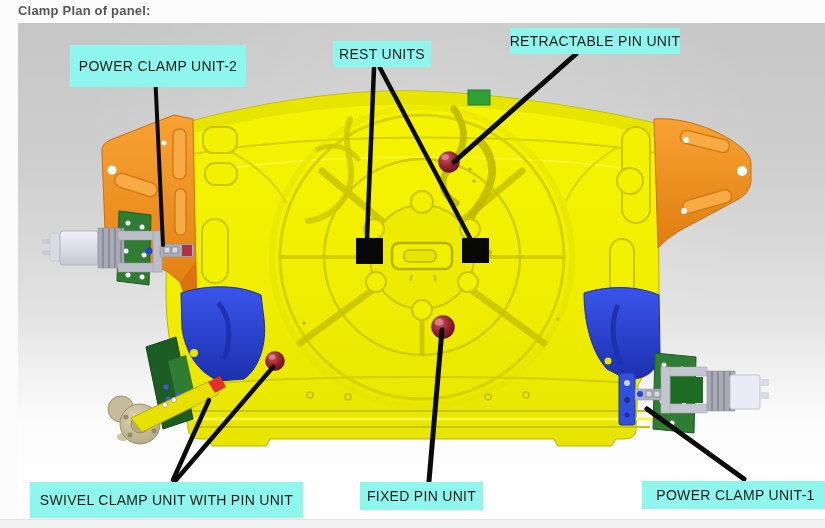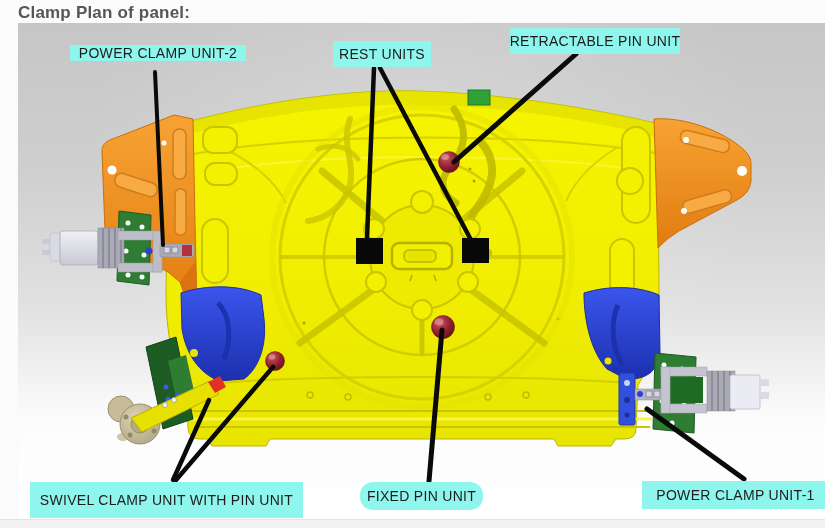--- a/index.html
+++ b/index.html
@@ -6,42 +6,42 @@
   html,body { width:825px; height:528px; }
   body {
     font-family:"Liberation Sans", sans-serif;
     background:#fbfbfb;
     position:relative;
     overflow:hidden;
   }
   .page { position:relative; width:825px; height:528px; }
   .page-title {
     position:absolute; left:18px; top:3px;
-    font-size:17px; font-weight:bold; color:#565656; letter-spacing:0.2px;
+    font-size:13px; font-weight:bold; color:#565656; letter-spacing:0.2px;
   }
   .figure {
     position:absolute; left:18px; top:23px; width:807px; height:496px;
     background:
       radial-gradient(ellipse at 50% 28%, rgba(255,255,255,0.22), rgba(255,255,255,0) 60%),
       linear-gradient(180deg, #c6c6c6 0%, #cfcfcf 30%, #e2e2e2 58%, #fcfcfc 80%, #ffffff 100%);
   }
   .figure svg { position:absolute; left:0; top:0; }
   .lbl {
     position:absolute;
     background:#8FF6EE;
     color:#1c1c1c;
     font-size:14px; line-height:1; letter-spacing:0.3px;
     display:flex; align-items:center; justify-content:center;
     white-space:nowrap;
   }
-  .lbl-pcu2    { left:52px;  top:22px;  width:176px; height:16px; }
+  .lbl-pcu2    { left:52px;  top:22px;  width:176px; height:42px; }
   .lbl-rest    { left:315px; top:18px;  width:98px;  height:26px; }
   .lbl-retract { left:492px; top:5px;   width:170px; height:26px; }
   .lbl-swivel  { left:12px;  top:459px; width:273px; height:36px; }
-  .lbl-fixed   { left:342px; top:459px; width:123px; height:28px;border-radius:13px; }
+  .lbl-fixed   { left:342px; top:459px; width:123px; height:28px; }
   .lbl-pcu1    { left:624px; top:458px; width:187px; height:28px; }
   .page-bottom {
     position:absolute; left:0; top:519px; width:825px; height:9px;
     background:#f1f1f1; border-top:1px solid #e3e3e3;
   }
 </style>
 </head>
 <body>
 
 <div class="page">

